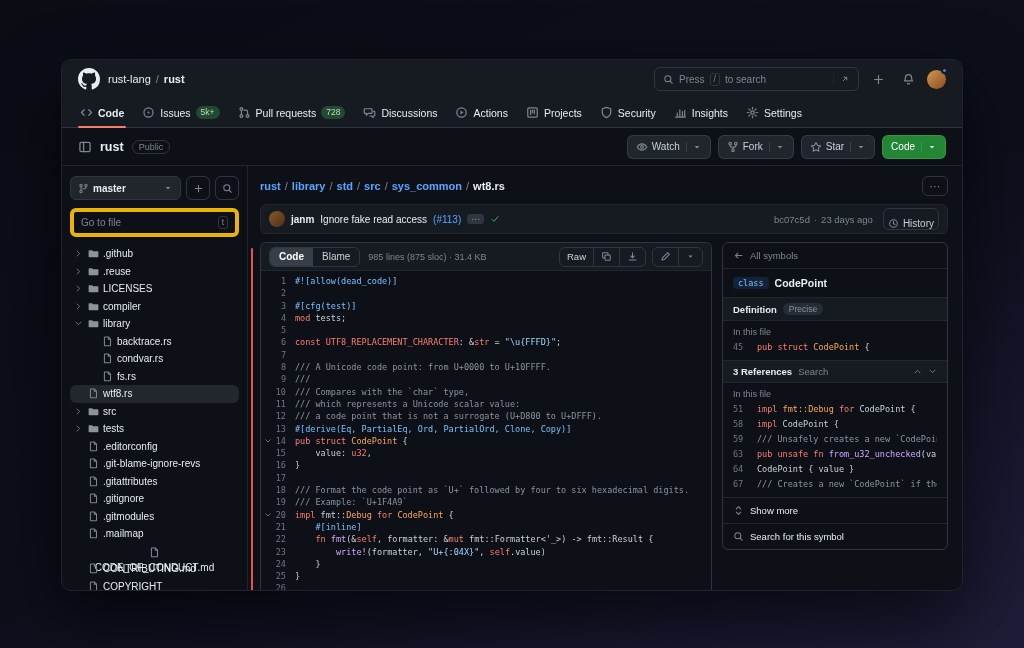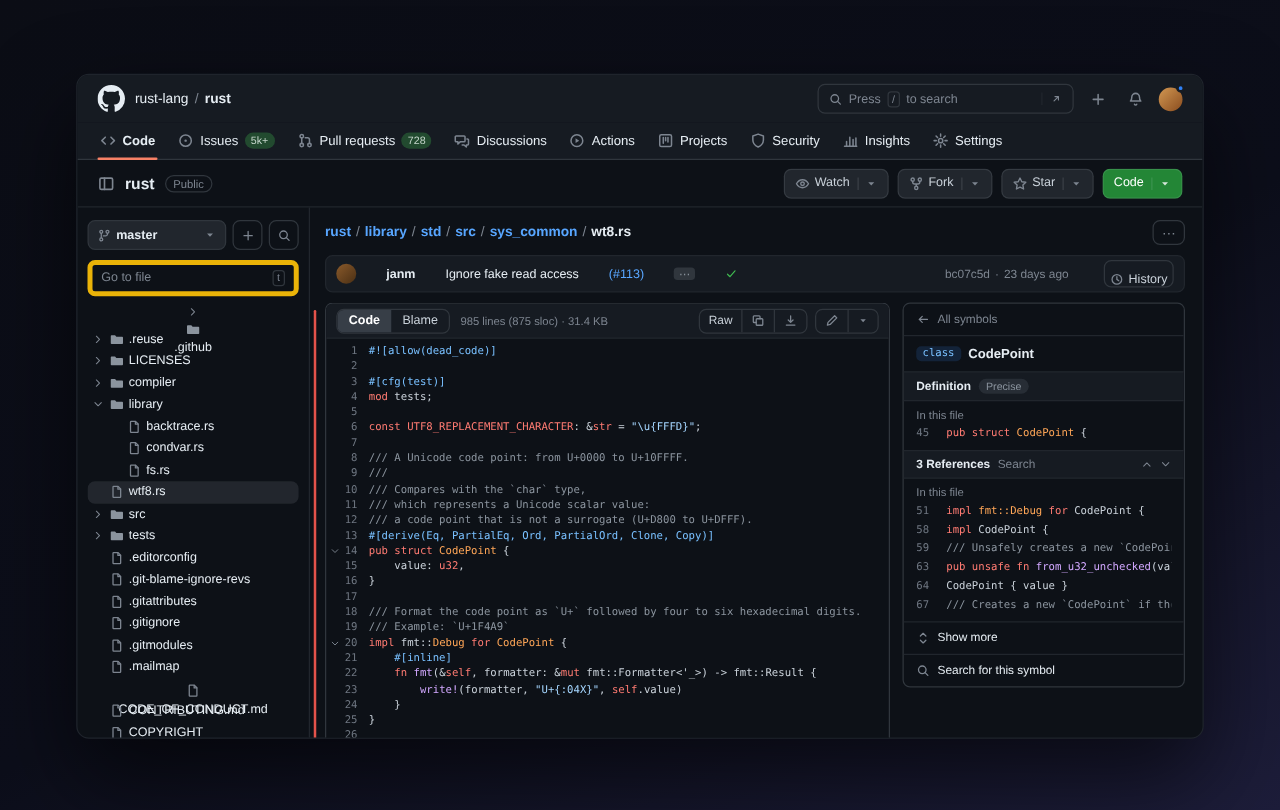--- a/index.html
+++ b/index.html
@@ -63,21 +63,21 @@
 
   
   .main{flex:1;display:flex;flex-direction:column;padding:8px 14px 0 12px;overflow:hidden;min-width:0}
   .crumb-row{display:flex;align-items:center;height:24px}
   .crumbs{display:flex;align-items:center;gap:4px;font-size:11px}
   .crumb-link{color:#58a6ff;font-weight:600}
   .crumb-sep{color:#7d8590}
   .crumb-file{font-weight:700}
   .crumb-kebab{margin-left:auto;width:26px;height:20px;border:1px solid #30363d;border-radius:6px;display:flex;align-items:center;justify-content:center;color:#7d8590;font-size:11px}
 
-  .commit-row{display:flex;align-items:center;gap:24px;height:30px;margin-top:6px;background:#161b22;border:1px solid #21262d;border-radius:6px;padding:0 8px;font-size:10px}
+  .commit-row{display:flex;align-items:center;gap:6px;height:30px;margin-top:6px;background:#161b22;border:1px solid #21262d;border-radius:6px;padding:0 8px;font-size:10px}
   .commit-avatar{width:16px;height:16px;flex:none;border-radius:50%;background:linear-gradient(135deg,#8a5a2b,#4a2f14)}
   .commit-author{font-weight:700}
   .commit-pr{color:#58a6ff}
   .commit-ellipsis{background:#30363d;border-radius:3px;padding:0 4px;font-size:9px;color:#8b949e;line-height:10px}
   .commit-check{color:#3fb950}
   .commit-meta{margin-left:auto;display:flex;gap:4px;align-items:center;color:#7d8590;font-size:9.5px}
   .history-btn{display:flex;align-items:flex-end;gap:4px;border:1px solid #30363d;border-radius:6px;height:22px;padding:0 4px;color:#c9d1d9;font-size:10px;margin-left:4px}
   .history-btn .ic{color:#7d8590}
 
   .panels{display:flex;gap:10px;margin-top:8px;flex:1;min-height:0;align-items:flex-start;position:relative}
@@ -360,21 +360,21 @@
                   <path d="m10.3 10.3 3.2 3.2"></path>
                 </svg>
               </span>
             </button>
         </div>
         <div class="goto">
           <span>Go to file</span>
           <span class="kbd right">t</span>
         </div>
         <div class="tree">
-            <div class="tree-row" style="padding-left: 4px; flex-direction: column;">
+            <div class="tree-row" style="padding-left: 4px;">
               <span class="chev">
                 <svg viewBox="0 0 16 16" width="9" height="9" aria-hidden="true">
                   <path d="m5.5 3.5 4.5 4.5-4.5 4.5"></path>
                 </svg>
               </span>
               <span class="ic folder-ic">
                 <svg viewBox="0 0 16 16" width="11" height="11" aria-hidden="true">
                   <path fill="currentColor" stroke="none" d="M1.8 3.2h4.1l1.5 1.7h6.8a.9.9 0 0 1 .9.9v6.6a.9.9 0 0 1-.9.9H1.8a.9.9 0 0 1-.9-.9V4.1a.9.9 0 0 1 .9-.9z"></path>
                 </svg>
               </span>

